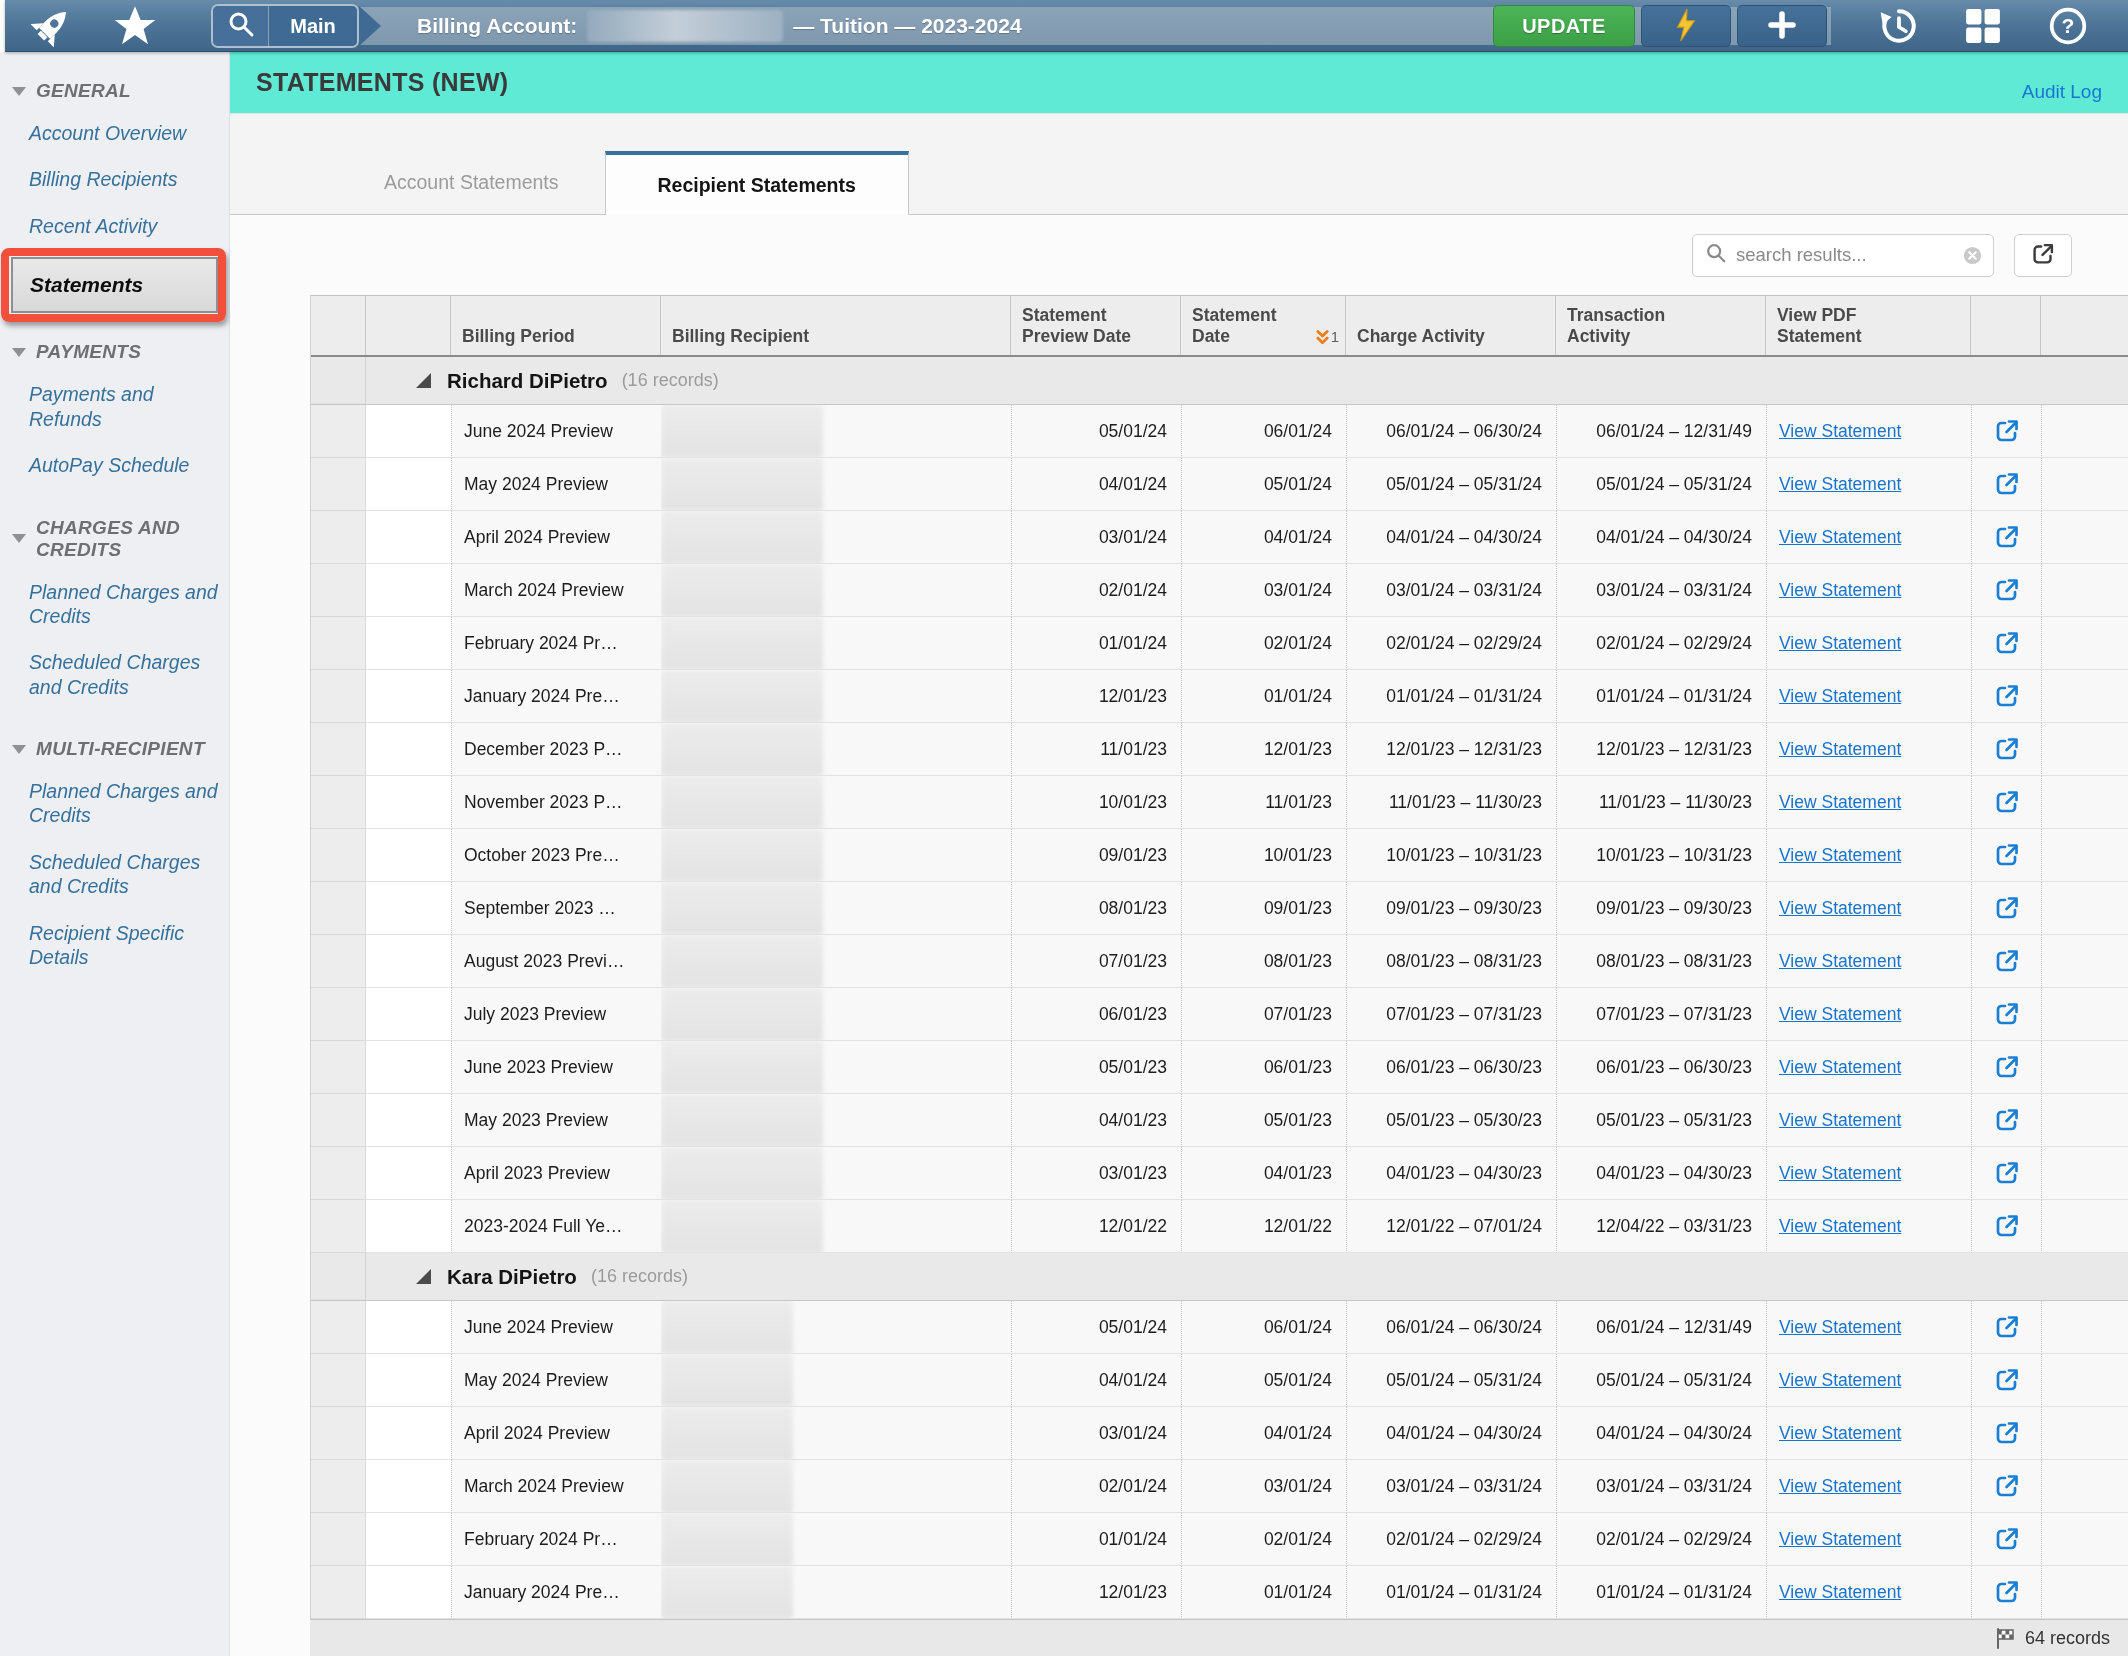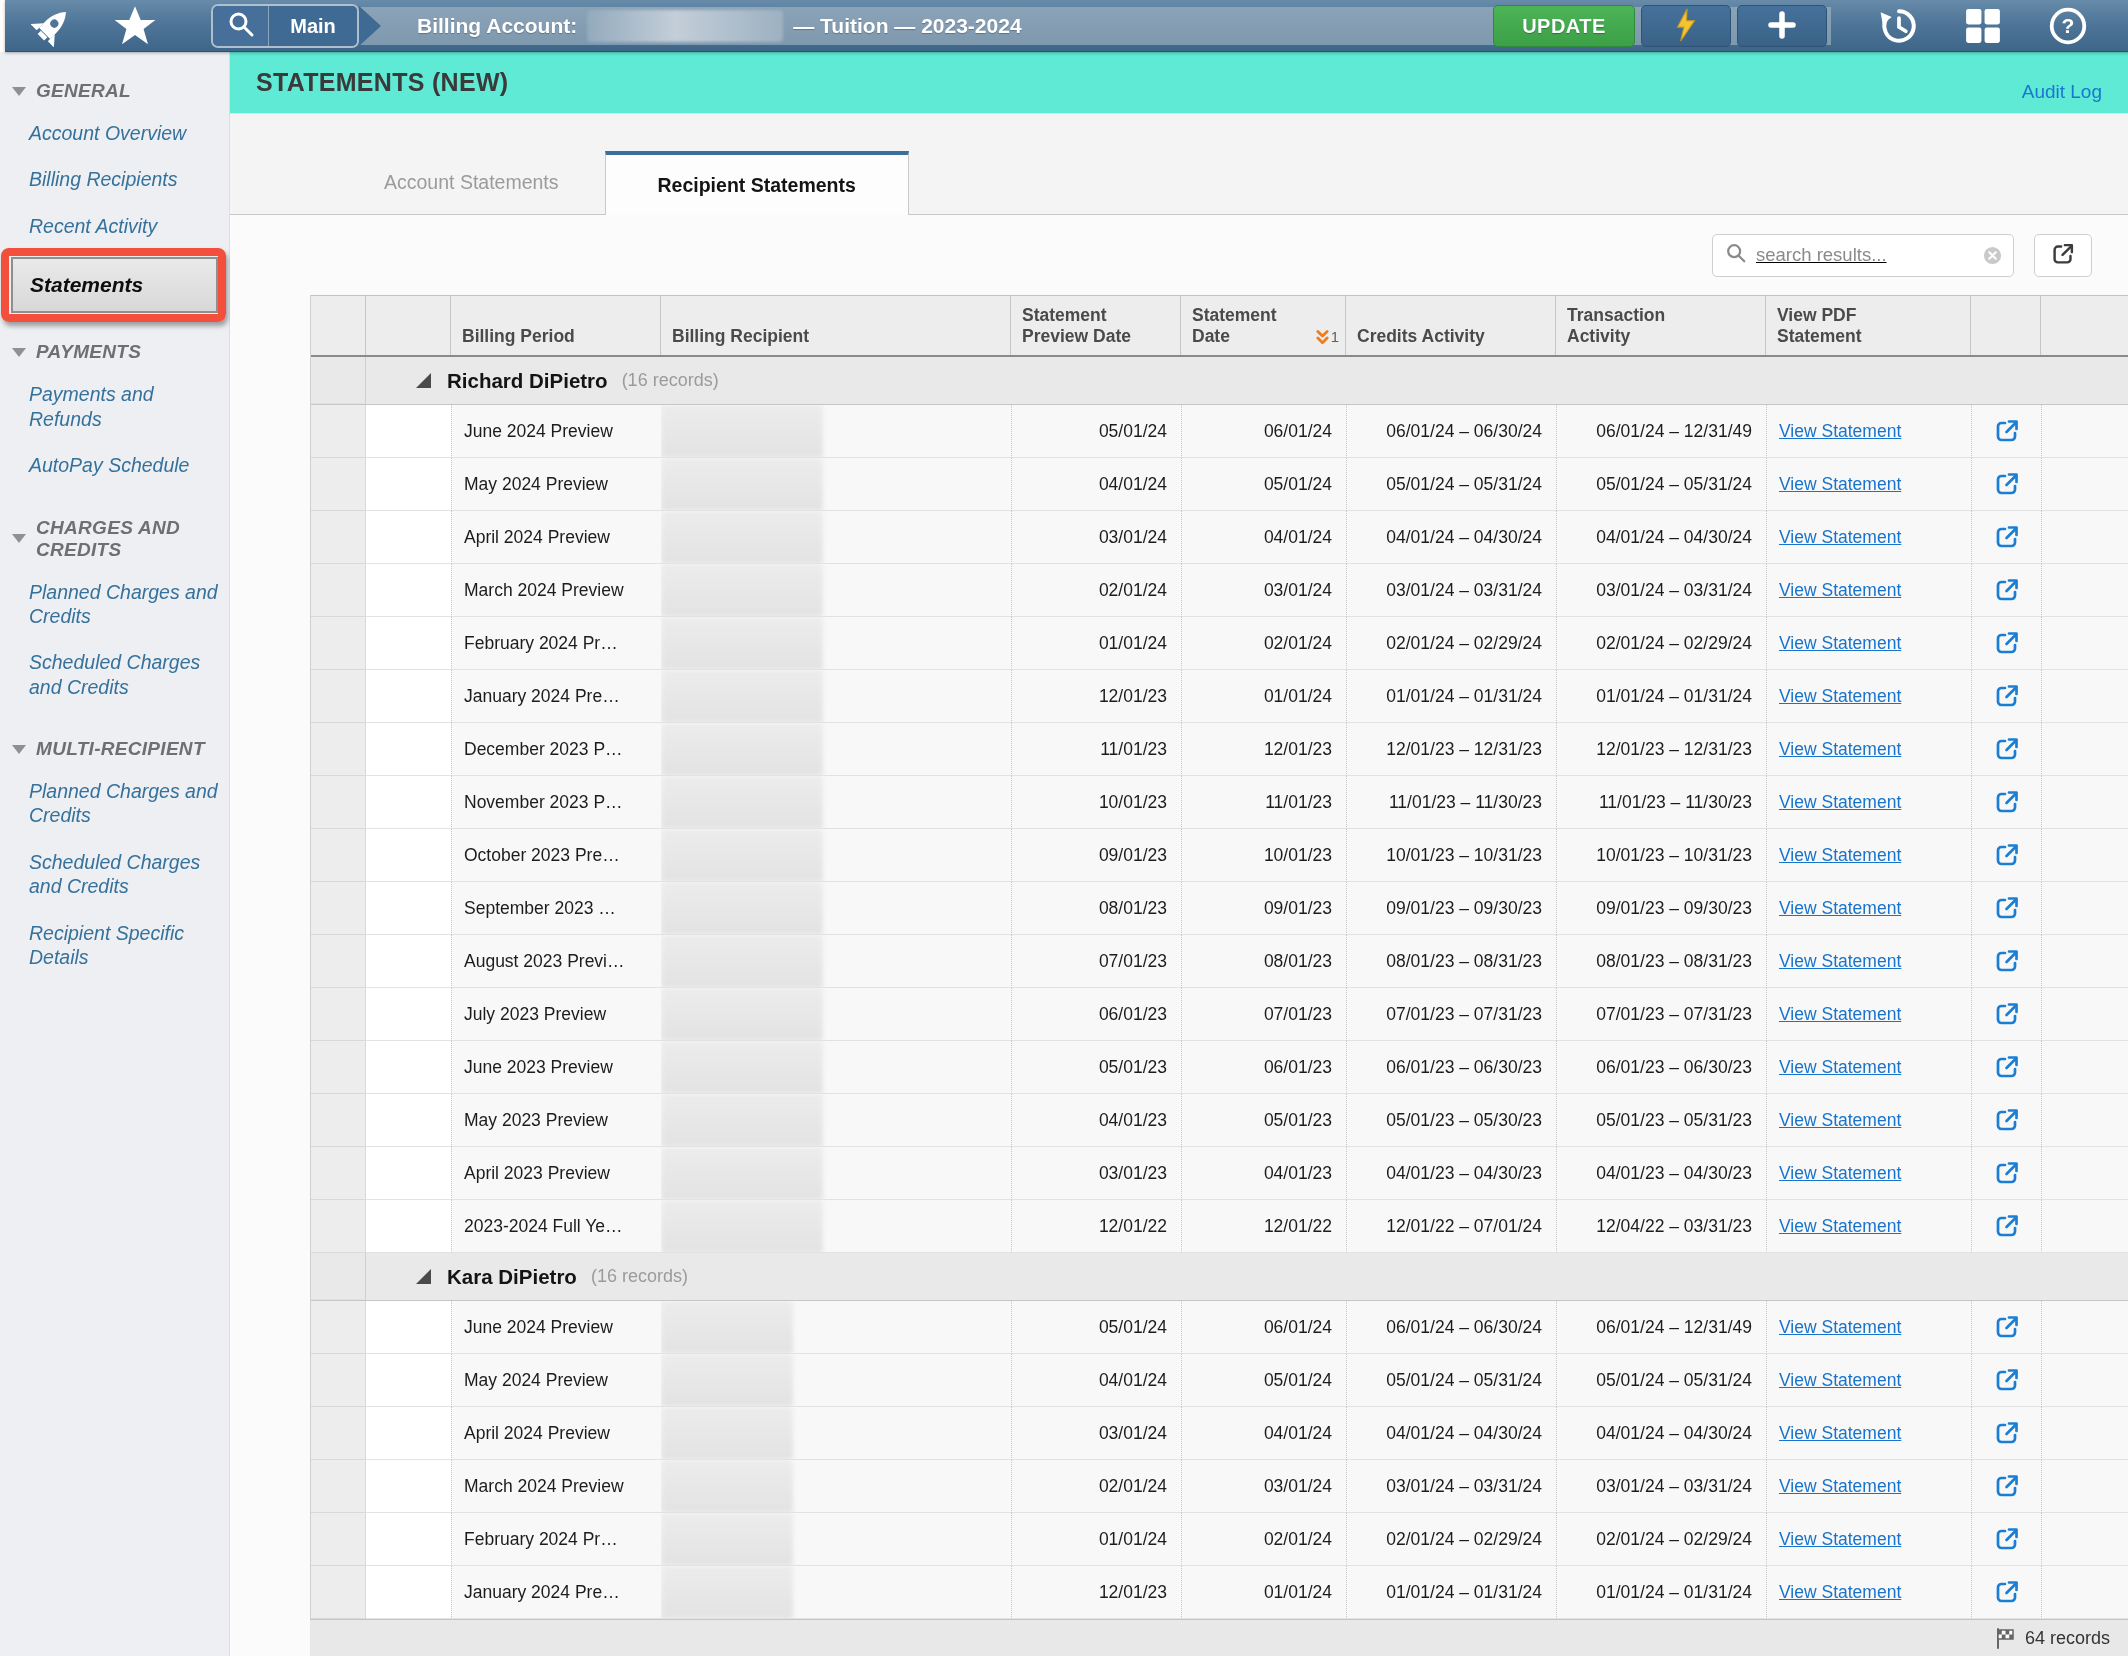--- a/index.html
+++ b/index.html
@@ -58,21 +58,21 @@
   .page-title { font-size:25px; font-weight:600; color:#3a3a3a; letter-spacing:.3px; }
   .audit-log { margin-left:auto; align-self:flex-end; margin-bottom:10px; color:#1b76d2;
     font-size:19px; text-decoration:none; cursor:pointer; }
   .tabstrip { height:101px; background:#f4f4f4; border-bottom:1px solid #c9c9c9;
     display:flex; align-items:flex-end; padding-left:108px; }
   .tab { height:64px; display:flex; align-items:center; padding:0 46px; font-size:19.5px;
     color:#9b9b9b; cursor:pointer; }
   .tab.active { background:#fdfdfd; border:1px solid #c9c9c9; border-bottom:none;
     border-top:4px solid #39719c; color:#141414; font-weight:bold; margin-bottom:-1px; z-index:2; padding:0 52px; }
   .toolbar { height:80px; display:flex; align-items:center; justify-content:flex-end;
-    padding-right:36px; gap:20px;text-decoration:underline; }
+    padding-right:56px; gap:20px; }
   .search-box { width:302px; height:43px; background:#fff; border:1px solid #cfcfcf; border-radius:5px;
     display:flex; align-items:center; padding:0 10px 0 12px; }
   .search-box input { flex:1; border:none; outline:none; font-size:18.5px; color:#444;
     font-family:inherit; margin-left:9px; background:transparent; min-width:0; }
   .search-box input::placeholder { color:#8a8a8a; }
   .ext-btn { width:58px; height:43px; background:#fff; border:1px solid #cfcfcf; border-radius:5px;
     display:flex; align-items:center; justify-content:center; cursor:pointer; color:#3c3c3c; }
 
   
   .grid { margin-left:80px; width:1818px; border-left:1px solid #d0d0d0; }
@@ -342,21 +342,21 @@
         <span>Statement Date</span>
         <span class="sortbadge">
           <svg width="15" height="17" viewBox="0 0 16 18" fill="none" stroke="#ee7d1c" stroke-width="3" stroke-linecap="round" stroke-linejoin="round">
             <path d="M3 2.5 L8 7.5 L13 2.5"></path>
               <path d="M3 9.5 L8 14.5 L13 9.5"></path>
             </svg>
           <i>1</i>
         </span>
         </div>
       <div class="hcell c-ca">
-        <span>Credits Activity</span>
+        <span>Charge Activity</span>
         </div>
       <div class="hcell c-ta">
         <span>Transaction Activity</span>
         </div>
       <div class="hcell c-vp">
         <span>View PDF Statement</span>
         </div>
       <div class="hcell c-ei empty"></div>
       <div class="hcell c-last empty" style="border-right:none;"></div>
     </div>

